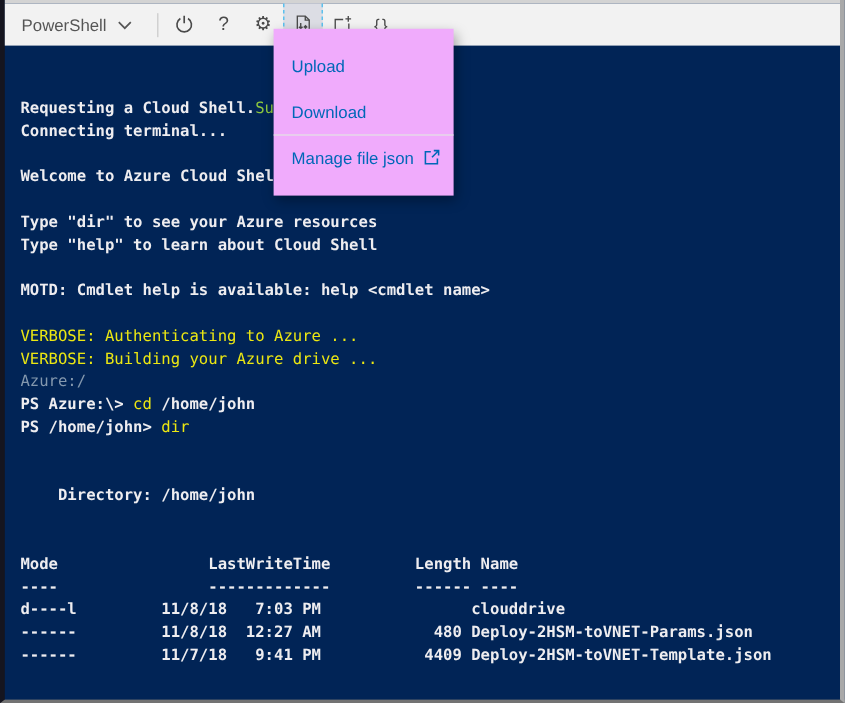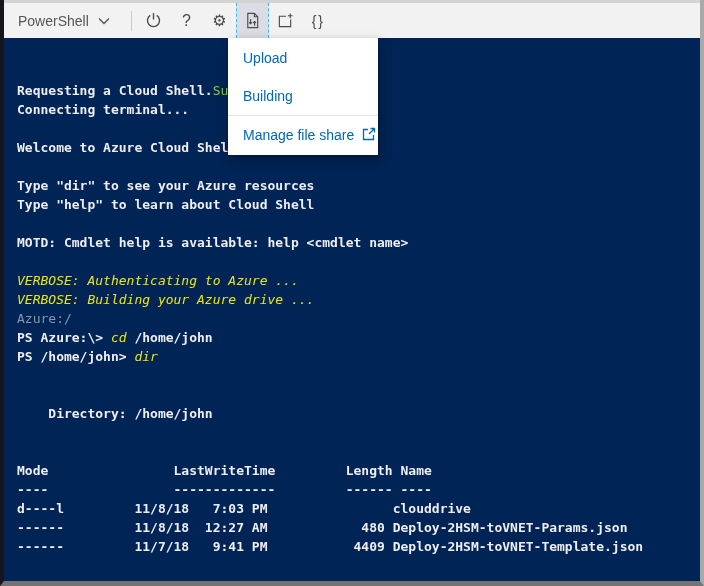--- a/index.html
+++ b/index.html
@@ -1,19 +1,19 @@
 <!DOCTYPE html>
 <html style="--terminal-bg: #012456; --toolbar-bg: #f2f2f2; --toolbar-fg: #4a4a4a; --focus-cyan: #3bb8ef; --link-blue: #0067b8; --text-white: #eeedf0; --text-yellow: #ece712; --text-green: #8cc63f; --text-dim: #8498ae;"><head>
 <meta charset="utf-8">
 <style>
   html,body{margin:0;padding:0;background:#ffffff;}
   body{width:704px;height:586px;overflow:hidden;font-family:"Liberation Sans",sans-serif;}
   .window{
     position:relative;width:704px;height:586px;box-sizing:border-box;
-    border-left:4px solid #15151f;border-right:4px solid #a9a9a9;border-bottom:5px solid #737373;
+    border-left:4px solid #15151f;border-right:4px solid #a9a9a9;border-bottom:3px solid #737373;
     background:var(--terminal-bg);
   }
   .topstrip{height:3px;background:#d3d3d3;}
   
   .toolbar{
     height:35px;background:var(--toolbar-bg);display:flex;align-items:center;
     padding-left:10px;color:var(--toolbar-fg);
   }
   .shell-selector{display:flex;align-items:center;gap:9px;font-size:14px;color:#565656;
     cursor:pointer;margin-right:12px;padding:0 4px;}
@@ -23,39 +23,39 @@
   .tb-btn.active{
     background:#dcdde4;
     border-left:1px dashed var(--focus-cyan);
     border-right:1px dashed var(--focus-cyan);
   }
   .glyph{font-size:16px;line-height:1;}
   .glyph-braces{font-size:14px;letter-spacing:2px;}
   .tb-btn svg, .shell-selector svg{display:block;}
   
   .menu{
-    position:absolute;left:224px;top:38px;width:150px;background:#ffffff;z-index:10;
-    box-shadow:2px 4px 10px rgba(0,0,0,0.35);padding:1px 0;
+    position:absolute;left:224px;top:24px;width:150px;background:#f0abfc;z-index:10;
+    box-shadow:2px 4px 10px rgba(0,0,0,0.35);padding:12px 0;
   }
   .menu-item{
     height:38px;display:flex;align-items:center;gap:8px;padding-left:15px;
     color:var(--link-blue);font-size:14px;cursor:pointer;
   }
   .menu-divider{height:1px;background:#e3e3e3;}
   
   .terminal{
     position:absolute;top:38px;bottom:0;left:0;right:0;
     padding:5px 0 0 13px;
     font-family:"DejaVu Sans Mono","Liberation Mono",monospace;
     font-size:13px;line-height:19px;white-space:pre;
     color:var(--text-white);overflow:hidden;
   }
   .tline{height:19px;}
   .fg-w{color:var(--text-white);font-weight:bold;}
-  .fg-y{color:var(--text-yellow);font-style:italic;}
+  .fg-y{color:var(--text-yellow);}
   .fg-green{color:var(--text-green);}
   .fg-dim{color:var(--text-dim);text-align:right;}
 </style>
 </head>
 <body>
 
 <div class="window">
   <div class="topstrip"></div>
 
   <div class="toolbar">
@@ -114,25 +114,25 @@
 
   <div class="terminal">
     <div id="terminal-output"><div class="tline"><span class="fg-w">Requesting a Cloud Shell.</span><span class="fg-green">Succeeded.</span></div><div class="tline"><span class="fg-w">Connecting terminal...</span></div><div class="tline">&nbsp;</div><div class="tline"><span class="fg-w">Welcome to Azure Cloud Shell</span></div><div class="tline">&nbsp;</div><div class="tline"><span class="fg-w">Type "dir" to see your Azure resources</span></div><div class="tline"><span class="fg-w">Type "help" to learn about Cloud Shell</span></div><div class="tline">&nbsp;</div><div class="tline"><span class="fg-w">MOTD: Cmdlet help is available: help &lt;cmdlet name&gt;</span></div><div class="tline">&nbsp;</div><div class="tline"><span class="fg-y">VERBOSE: Authenticating to Azure ...</span></div><div class="tline"><span class="fg-y">VERBOSE: Building your Azure drive ...</span></div><div class="tline"><span class="fg-dim">Azure:/</span></div><div class="tline"><span class="fg-w">PS Azure:\&gt; </span><span class="fg-y">cd</span><span class="fg-w"> /home/john</span></div><div class="tline"><span class="fg-w">PS /home/john&gt; </span><span class="fg-y">dir</span></div><div class="tline">&nbsp;</div><div class="tline">&nbsp;</div><div class="tline"><span class="fg-w">    Directory: /home/john</span></div><div class="tline">&nbsp;</div><div class="tline">&nbsp;</div><div class="tline"><span class="fg-w">Mode                LastWriteTime         Length Name</span></div><div class="tline"><span class="fg-w">----                -------------         ------ ----</span></div><div class="tline"><span class="fg-w">d----l         11/8/18   7:03 PM                clouddrive</span></div><div class="tline"><span class="fg-w">------         11/8/18  12:27 AM            480 Deploy-2HSM-toVNET-Params.json</span></div><div class="tline"><span class="fg-w">------         11/7/18   9:41 PM           4409 Deploy-2HSM-toVNET-Template.json</span></div><div class="tline">&nbsp;</div><div class="tline">&nbsp;</div></div>
   </div>
 
   <div class="menu">
     <div class="menu-item">
       <span>Upload</span>
     </div>
     <div class="menu-item">
-      <span>Building</span>
+      <span>Download</span>
     </div>
     <div class="menu-divider"></div>
     <div class="menu-item">
-      <span>Manage file share</span>
+      <span>Manage file json</span>
       <span>
         <svg width="14" height="14" viewBox="0 0 14 14" fill="none" stroke="currentColor" stroke-width="1.3">
           <path d="M6 2.5 H1.5 V12.5 H11.5 V8"></path>
           <path d="M8.5 1.5 H12.5 V5.5 M12.2 1.8 L7 7"></path>
         </svg>
       </span>
     </div>
   </div>
 </div>
 

